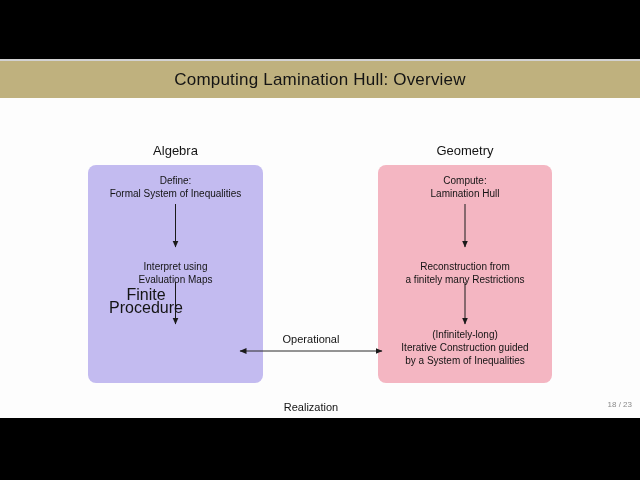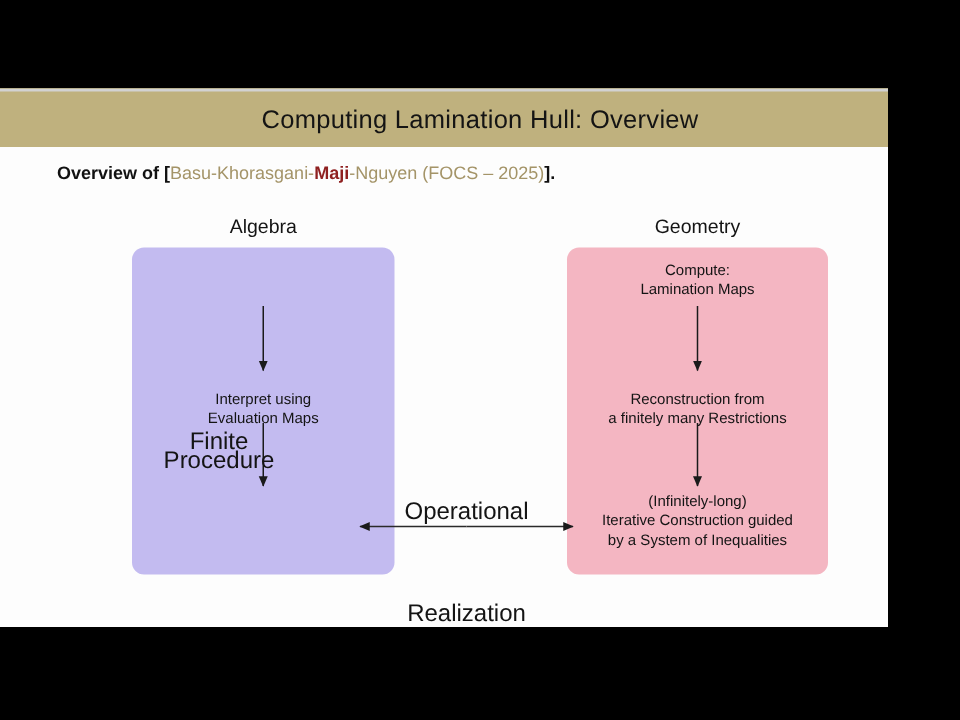--- a/index.html
+++ b/index.html
@@ -1,18 +1,18 @@
 <!DOCTYPE html>
 <html><head>
 <meta charset="utf-8">
 <style>
   html, body { margin: 0; padding: 0; background: #000; }
   .frame {
     position: relative;
-    width: 592px;
+    width: 640px;
     height: 480px;
     background: #fde047;
     overflow: hidden;
     font-family: "Liberation Sans", sans-serif;
   }
   .letterbox { position: absolute; left: 0; width: 640px; background: #000; }
   .letterbox.top { top: 0; height: 59px; }
   .letterbox.bottom { top: 418px; height: 62px; }
 
   .title-bar {
@@ -89,21 +89,21 @@
     font-size: 16px;
     line-height: 13px;
     color: #141414;
     text-align: center;
     white-space: pre-line;
   }
 
   .connector-label {
     position: absolute;
     left: 251px; width: 120px;
-    font-size: 16px;
+    font-size: 11px;
     color: #141414;
     text-align: center;
   }
   .connector-label.top-lbl    { top: 235px; }
   .connector-label.bottom-lbl { top: 257px; margin-top: 46px; }
 
   .arrow-layer {
     position: absolute;
     top: 0; left: 0;
     width: 640px; height: 320px;
@@ -124,21 +124,20 @@
 <div class="frame">
 
   <div class="letterbox top"></div>
 
   <div class="title-bar">
     <span class="title-text">Computing Lamination Hull: Overview</span>
   </div>
 
   <div class="content">
 
-    <p class="overview-line"><span>Overview of [</span><span class="cite">Basu-Khorasgani-</span><span class="cite-hl">Maji</span><span class="cite">-Nguyen (FOCS – 2025)</span><span>].</span></p>
 
     <div class="col-header geometry">Geometry</div>
     <div class="col-header algebra">Algebra</div>
 
     <div class="flow-box algebra"></div>
     <div class="flow-box geometry"></div>
 
     <svg class="arrow-layer" width="640" height="320" viewBox="0 0 640 320">
       <defs>
         <marker id="ah" markerUnits="userSpaceOnUse" markerWidth="8" markerHeight="8" refX="6.5" refY="3" orient="auto">
@@ -146,27 +145,29 @@
         </marker>
       </defs>
       <line x1="175.5" y1="106" x2="175.5" y2="149" stroke="#1a1a1a" stroke-width="1" marker-end="url(#ah)"></line>
       <line x1="175.5" y1="184" x2="175.5" y2="226" stroke="#1a1a1a" stroke-width="1" marker-end="url(#ah)"></line>
       <line x1="465" y1="106" x2="465" y2="149" stroke="#1a1a1a" stroke-width="1" marker-end="url(#ah)"></line>
       <line x1="465" y1="184" x2="465" y2="226" stroke="#1a1a1a" stroke-width="1" marker-end="url(#ah)"></line>
       <line x1="311" y1="253" x2="240" y2="253" stroke="#2a2a2a" stroke-width="1" marker-end="url(#ah)"></line>
       <line x1="311" y1="253" x2="382" y2="253" stroke="#2a2a2a" stroke-width="1" marker-end="url(#ah)"></line>
     </svg>
 
+    <div class="node alg row-top">Define:
+Formal System of Inequalities</div>
     <div class="node alg row-middle">Interpret using
 Evaluation Maps</div>
     <div class="arrow-side-label">Finite
 Procedure</div>
 
     <div class="node geo row-top">Compute:
-Lamination Maps</div>
+Lamination Hull</div>
     <div class="node geo row-middle">Reconstruction from
 a finitely many Restrictions</div>
     <div class="node geo row-bottom">(Infinitely-long)
 Iterative Construction guided
 by a System of Inequalities</div>
 
     <div class="connector-label top-lbl">Operational</div>
     <div class="connector-label bottom-lbl">Realization</div>
 
     <div class="page-number">18 / 23</div>

